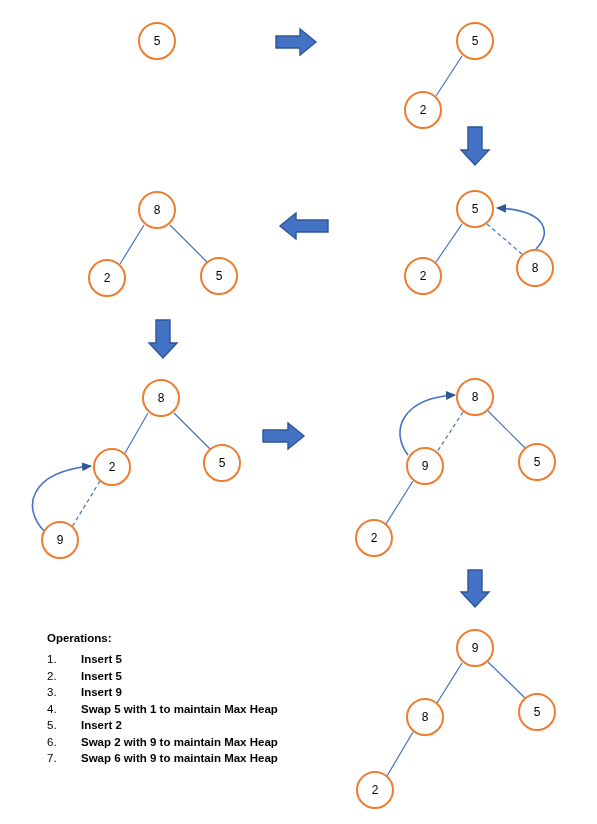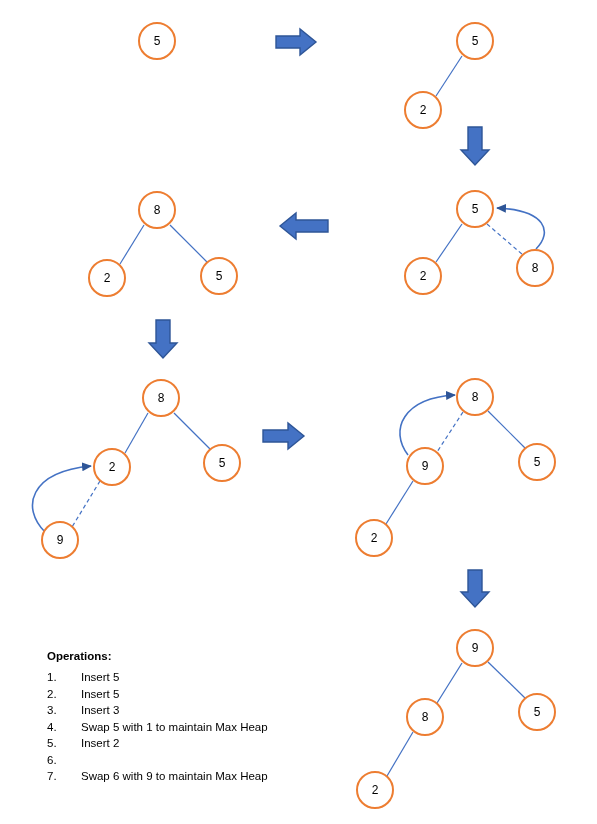--- a/index.html
+++ b/index.html
@@ -3,25 +3,25 @@
 <meta charset="utf-8">
 <style>
   html,body{margin:0;padding:0;background:#ffffff;}
   body{width:597px;height:824px;position:relative;overflow:hidden;
        font-family:"Liberation Sans", sans-serif;color:#000;}
   #canvas{position:absolute;left:0;top:0;width:597px;height:824px;}
   .node{position:absolute;width:38px;height:38px;border-radius:50%;
         border:2px solid #ED7D31;background:#ffffff;box-sizing:border-box;
         display:flex;align-items:center;justify-content:center;
         font-size:12px;color:#000;line-height:1;}
-  .ops{position:absolute;left:47px;top:650px;width:320px;}
+  .ops{position:absolute;left:47px;top:632px;width:320px;}
   .ops-title{font-size:11.5px;font-weight:bold;margin-bottom:9px;}
   .ops-row{display:flex;font-size:11.5px;margin-bottom:4.5px;}
   .ops-num{width:34px;flex:none;}
-  .ops-txt{flex:1;}
+  .ops-txt{flex:1;font-weight:bold;}
 </style>
 </head>
 <body>
 
 <svg id="canvas" viewBox="0 0 597 824" xmlns="http://www.w3.org/2000/svg">
   <defs>
     <marker id="swaphead" markerWidth="7" markerHeight="7" refX="5.6" refY="3.1" orient="auto" markerUnits="strokeWidth">
       <path d="M0,0.3 L6.2,3.1 L0,5.9 z" fill="#2E5597"></path>
     </marker>
   </defs>
@@ -114,30 +114,31 @@
   <div class="ops-row">
     <span class="ops-num">1.</span>
     <span class="ops-txt">Insert 5</span>
   </div>
   <div class="ops-row">
     <span class="ops-num">2.</span>
     <span class="ops-txt">Insert 5</span>
   </div>
   <div class="ops-row">
     <span class="ops-num">3.</span>
-    <span class="ops-txt">Insert 3</span>
+    <span class="ops-txt">Insert 9</span>
   </div>
   <div class="ops-row">
     <span class="ops-num">4.</span>
     <span class="ops-txt">Swap 5 with 1 to maintain Max Heap</span>
   </div>
   <div class="ops-row">
     <span class="ops-num">5.</span>
     <span class="ops-txt">Insert 2</span>
   </div>
   <div class="ops-row">
     <span class="ops-num">6.</span>
+    <span class="ops-txt">Swap 2 with 9 to maintain Max Heap</span>
   </div>
   <div class="ops-row">
     <span class="ops-num">7.</span>
     <span class="ops-txt">Swap 6 with 9 to maintain Max Heap</span>
   </div>
 </div>
 
 </body></html>

